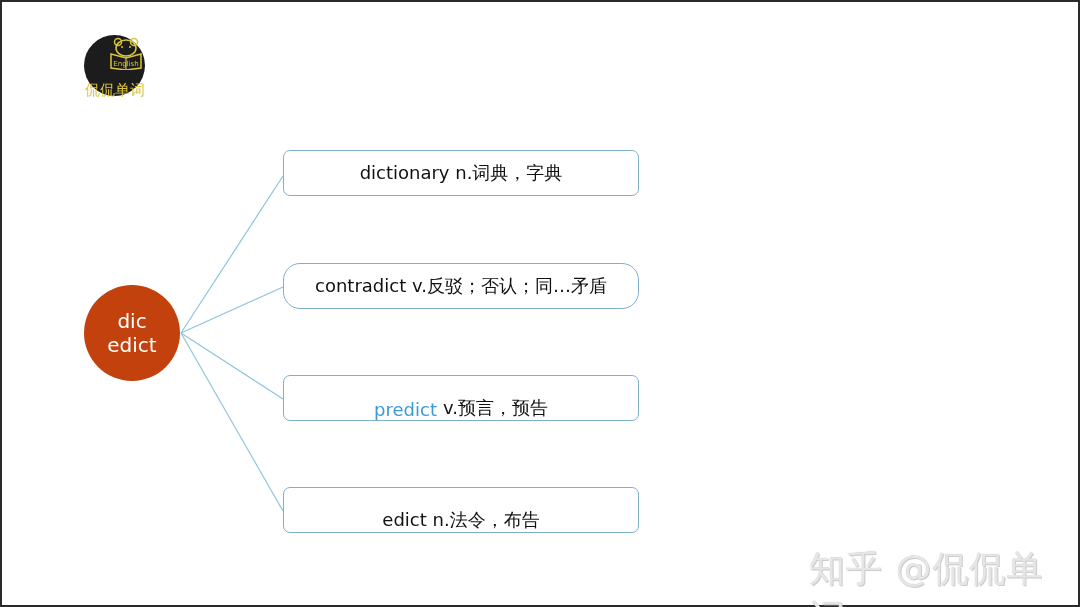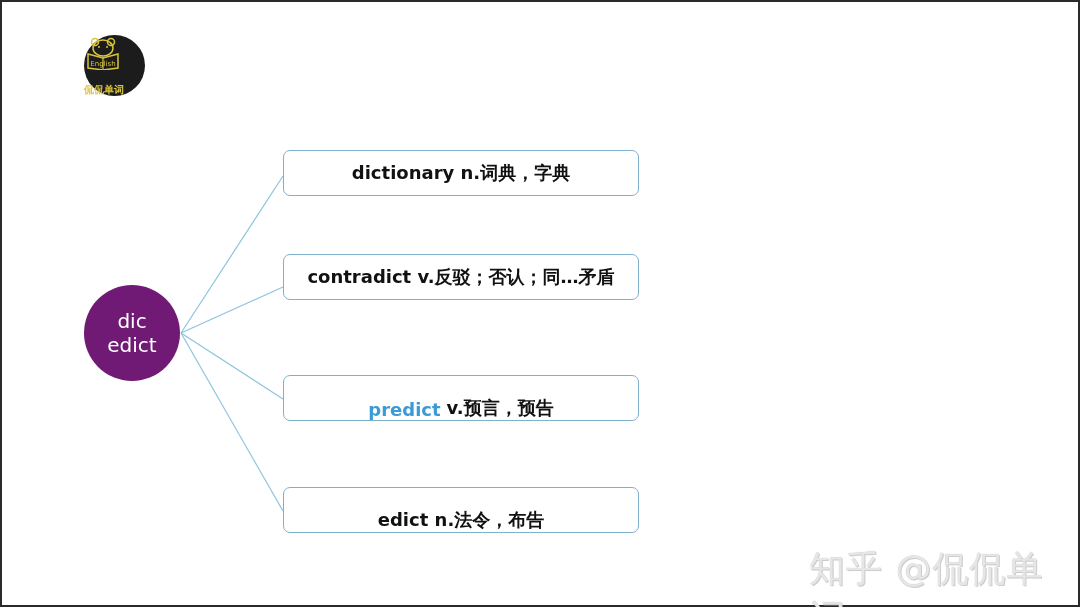--- a/index.html
+++ b/index.html
@@ -1,29 +1,29 @@
 <!DOCTYPE html>
 <html><head>
 <meta charset="utf-8">
 <style>
   html, body { margin:0; padding:0; }
   body { width:1080px; height:607px; background:#ffffff; position:relative; overflow:hidden;
          font-family:"DejaVu Sans","Liberation Sans",sans-serif; }
   .frame { position:absolute; left:0; top:0; width:1076px; height:603px; border:2px solid #2a2a2a; background:#fff; }
   .logo { position:absolute; left:84px; top:35px; width:61px; height:61px; border-radius:50%; background:#1c1c1c;
-          display:flex; flex-direction:column; align-items:flex-start; justify-content:center; }
+          display:flex; flex-direction:column; align-items:flex-end; justify-content:center; }
   .logo svg { display:block; }
-  .logo-text { color:#d9c43a; font-size:10px; font-weight:bold; line-height:10px; margin-top:15px; letter-spacing:0; }
+  .logo-text { color:#d9c43a; font-size:15px; font-weight:normal; line-height:10px; margin-top:15px; letter-spacing:0; }
   .lines { position:absolute; left:0; top:0; }
-  .root { position:absolute; left:84px; top:285px; width:96px; height:96px; border-radius:50%; background:#701a75;
+  .root { position:absolute; left:84px; top:285px; width:96px; height:96px; border-radius:50%; background:#c2410c;
           color:#fff; display:flex; flex-direction:column; align-items:center; justify-content:center;
           font-size:20px; line-height:24px; }
   .node { position:absolute; left:283px; width:356px; height:46px; border:1.5px solid #7fb0cc; border-radius:7px;
           background:#fff; display:flex; align-items:center; justify-content:center; font-size:18px; color:#111;
-          font-weight:bold; box-sizing:border-box; white-space:nowrap; }
+          font-weight:normal; box-sizing:border-box; white-space:nowrap; }
   .node .hl { color:#3a9bd6; margin-right:6px; }
   .watermark { position:absolute; left:809px; top:545px; font-size:36px; color:#e6e6e6; letter-spacing:1px;
                text-shadow: 0 0 1px #bbb, 1px 1px 0 #cfcfcf; }
 </style>
 </head>
 <body>
 
 <div class="frame"></div>
 
 <div class="logo">
@@ -48,21 +48,21 @@
 </svg>
 
 <div class="root">
   <span>dic</span>
   <span>edict</span>
 </div>
 
 <div class="node" style="top:150px;">
   <span>dictionary n.词典，字典</span>
 </div>
-<div class="node" style="top:254px;">
+<div class="node" style="top:263px;border-radius:17px;">
   <span>contradict v.反驳；否认；同…矛盾</span>
 </div>
 <div class="node" style="top:375px;align-items:flex-end;">
   <span class="hl">predict</span>
   <span>v.预言，预告</span>
 </div>
 <div class="node" style="top:487px;align-items:flex-end;">
   <span>edict n.法令，布告</span>
 </div>
 

